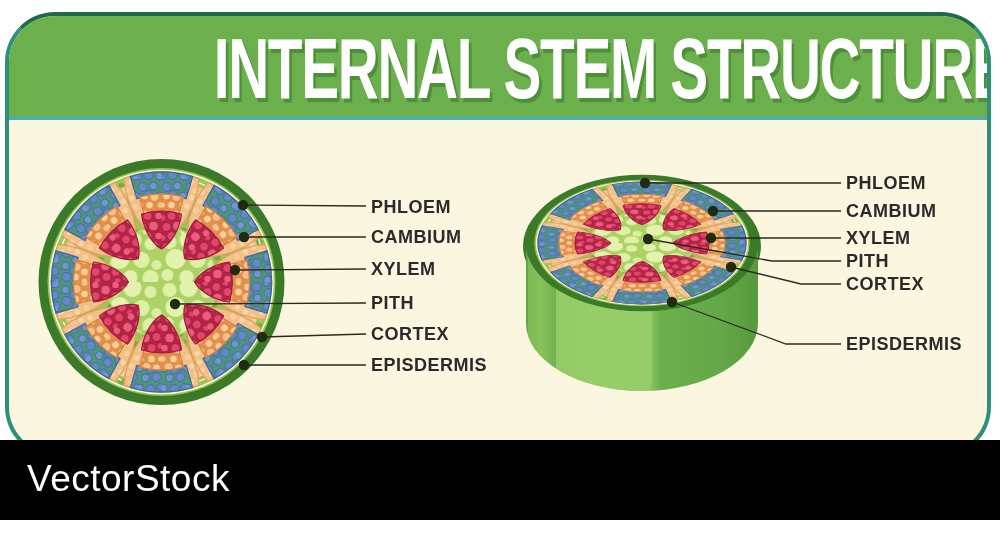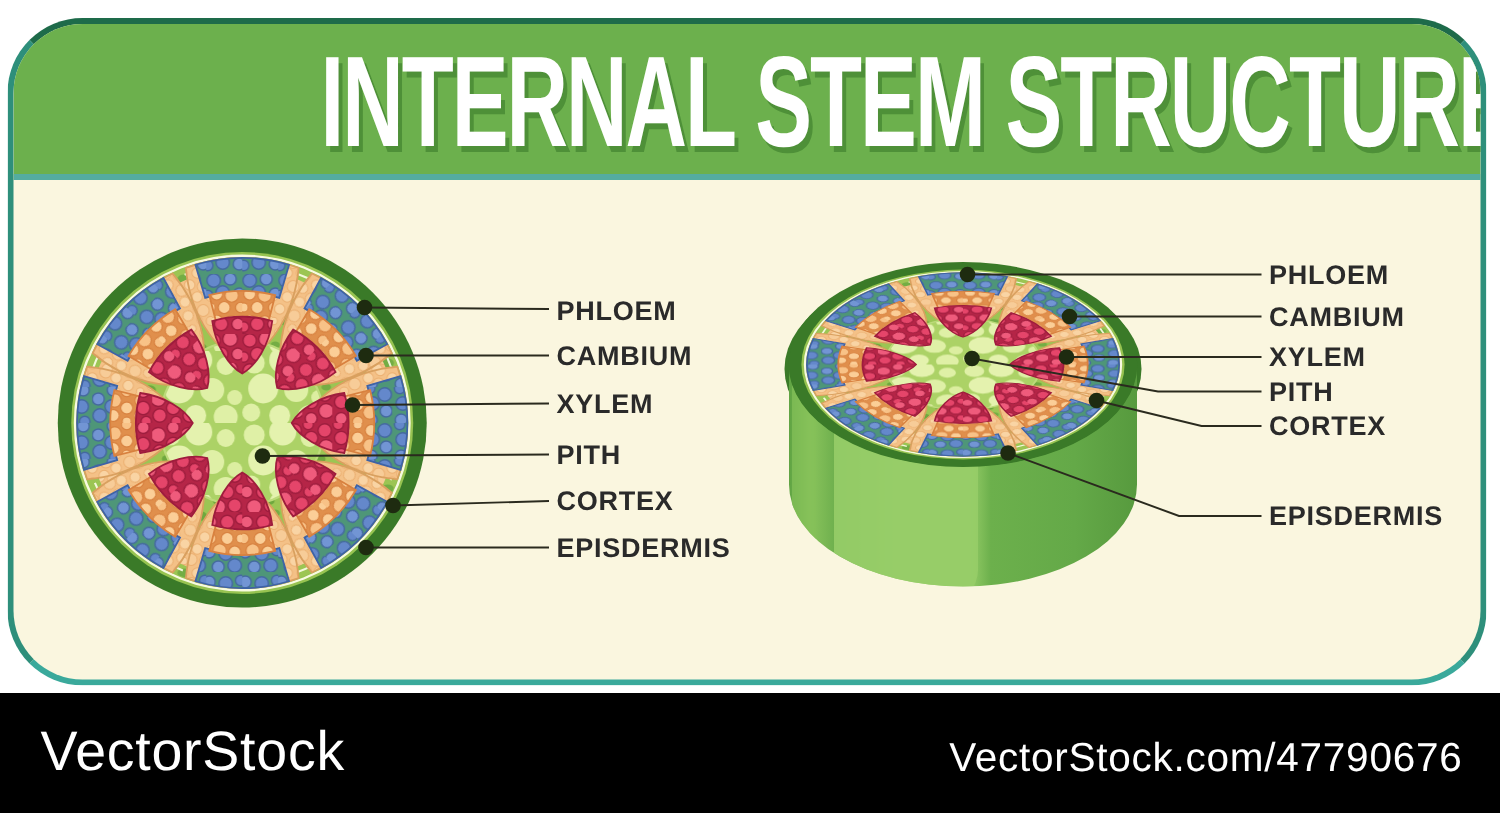--- a/index.html
+++ b/index.html
@@ -24,21 +24,21 @@
     transform:scaleX(0.66);transform-origin:center;
     text-shadow:4px 4px 0 #4E9038;
   }
   svg.canvas{position:absolute;left:0;top:0;pointer-events:none;}
   .lbl{
     position:absolute;height:28px;line-height:28px;
     font-size:18px;font-weight:bold;letter-spacing:0.5px;color:#2A2A2A;
     white-space:nowrap;
   }
   .bar{
-    position:absolute;left:0;top:462px;width:1000px;height:80px;background:#000000;
+    position:absolute;left:0;top:440px;width:1000px;height:80px;background:#000000;
   }
   .bar .wm-left{
     position:absolute;left:27px;top:18px;font-size:37px;color:#ffffff;letter-spacing:0.5px;
   }
   .bar .wm-right{
     position:absolute;right:25px;top:28px;font-size:27px;color:#ffffff;letter-spacing:0.5px;
   }
 </style>
 </head>
 <body>
@@ -205,14 +205,13 @@
 
 <div class="lbl" style="left:846px;top:169px">PHLOEM</div>
 <div class="lbl" style="left:846px;top:197px">CAMBIUM</div>
 <div class="lbl" style="left:846px;top:224px">XYLEM</div>
 <div class="lbl" style="left:846px;top:247px">PITH</div>
 <div class="lbl" style="left:846px;top:270px">CORTEX</div>
 <div class="lbl" style="left:846px;top:330px">EPISDERMIS</div>
 
 <div class="bar">
   <div class="wm-left">VectorStock</div>
-  <div class="wm-right">VectorStock.com/47790676</div>
 </div>
 
 </body></html>

